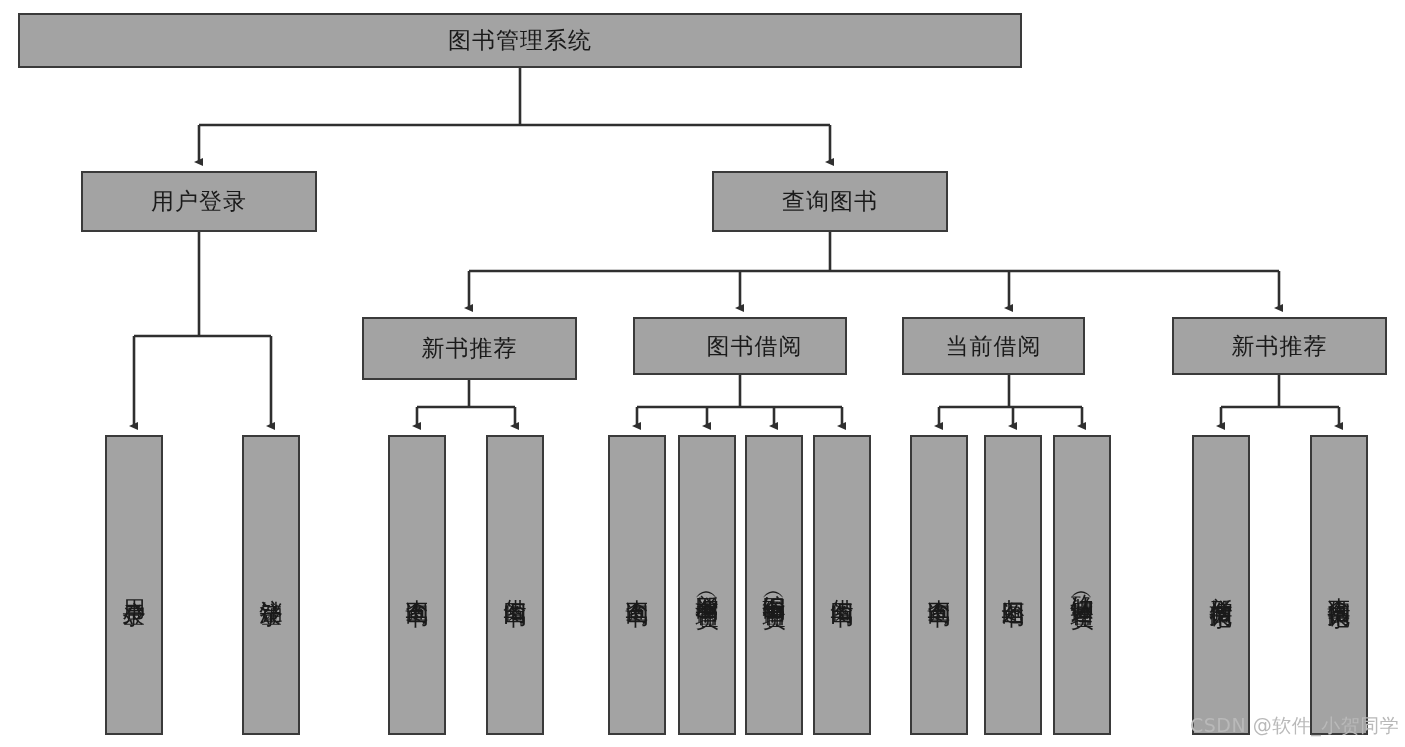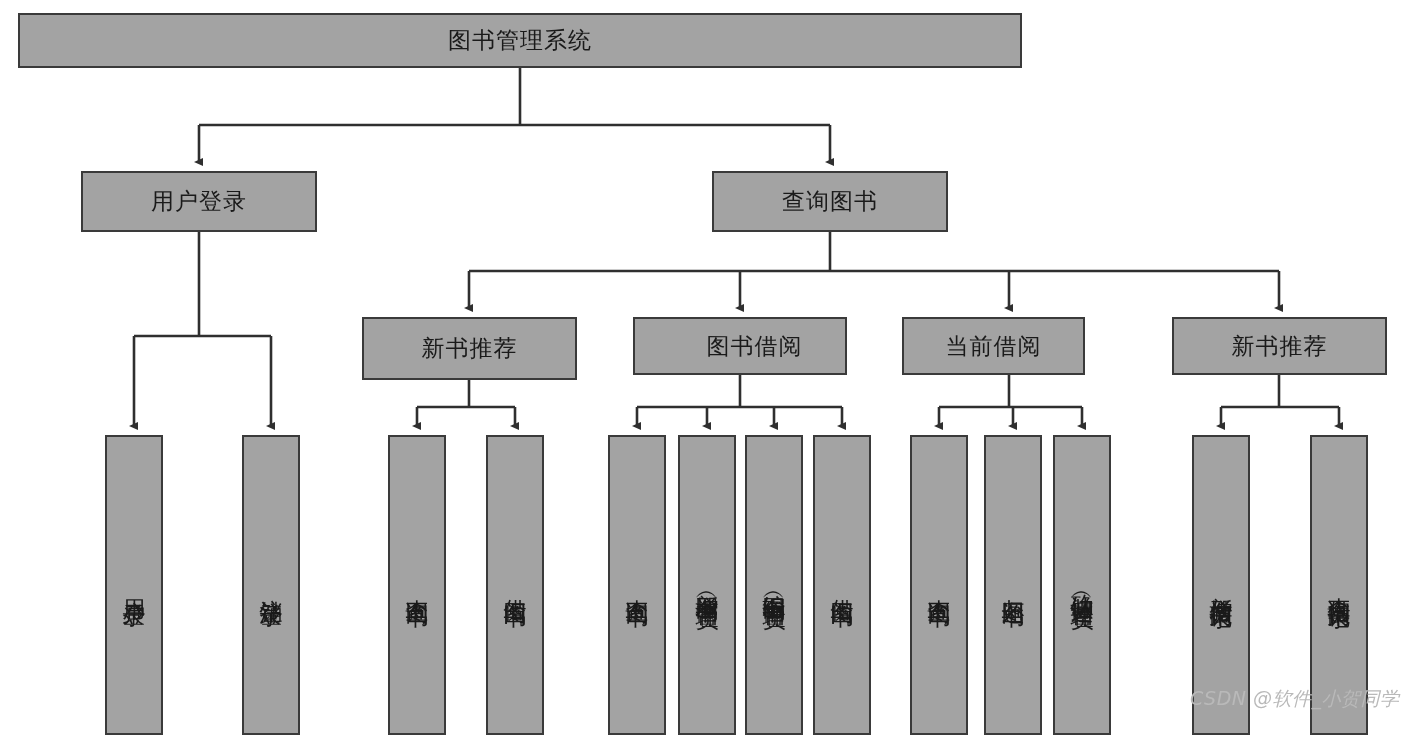--- a/index.html
+++ b/index.html
@@ -173,15 +173,15 @@
   <div class="node vert" style="left: 1053px; top: 435px; width: 58px; height: 300px;">
     <span class="vtext">确认归还（管理员）</span>
   </div>
   <div class="node vert" style="left: 1192px; top: 435px; width: 58px; height: 300px;">
     <span class="vtext">新增借阅记录</span>
   </div>
   <div class="node vert" style="left: 1310px; top: 435px; width: 58px; height: 300px;">
     <span class="vtext">查询借阅记录</span>
   </div>
 
-  <div class="watermark" style="left:1190px; top:686px;font-style:italic;">CSDN @软件_小贺同学</div>
+  <div class="watermark" style="left:1190px; top:713px;">CSDN @软件_小贺同学</div>
 
 </div>
 
 </body></html>

